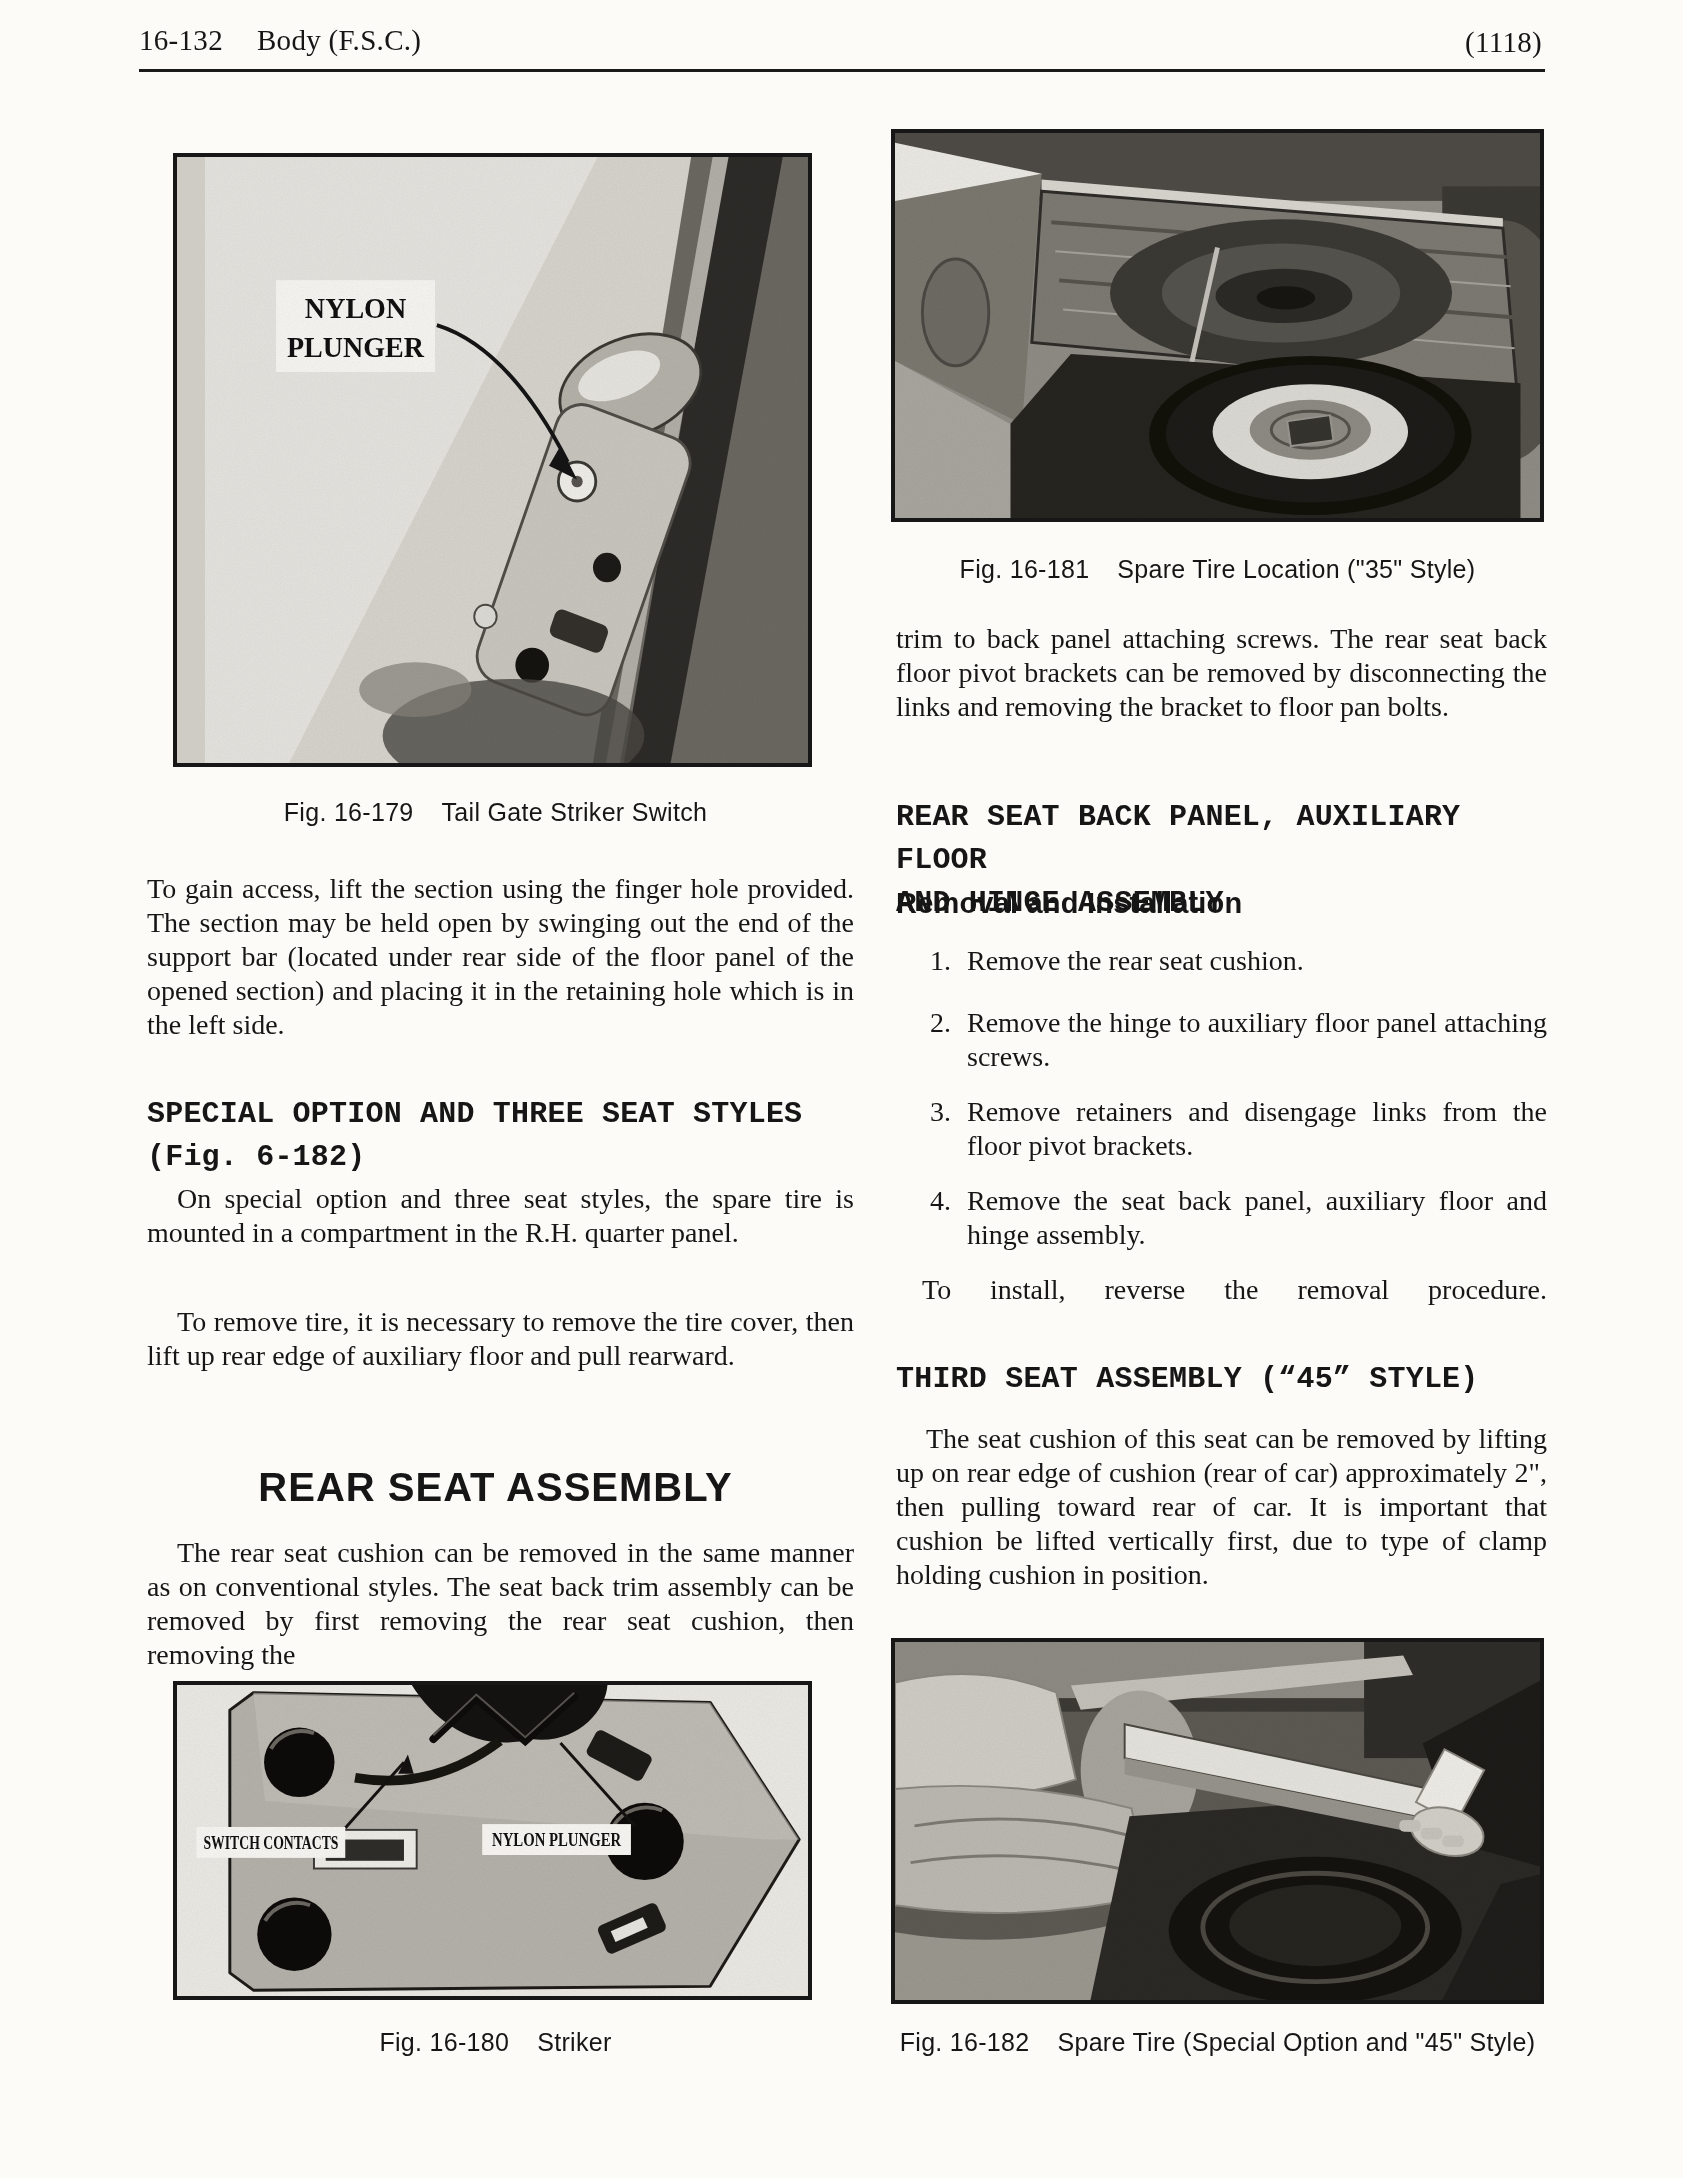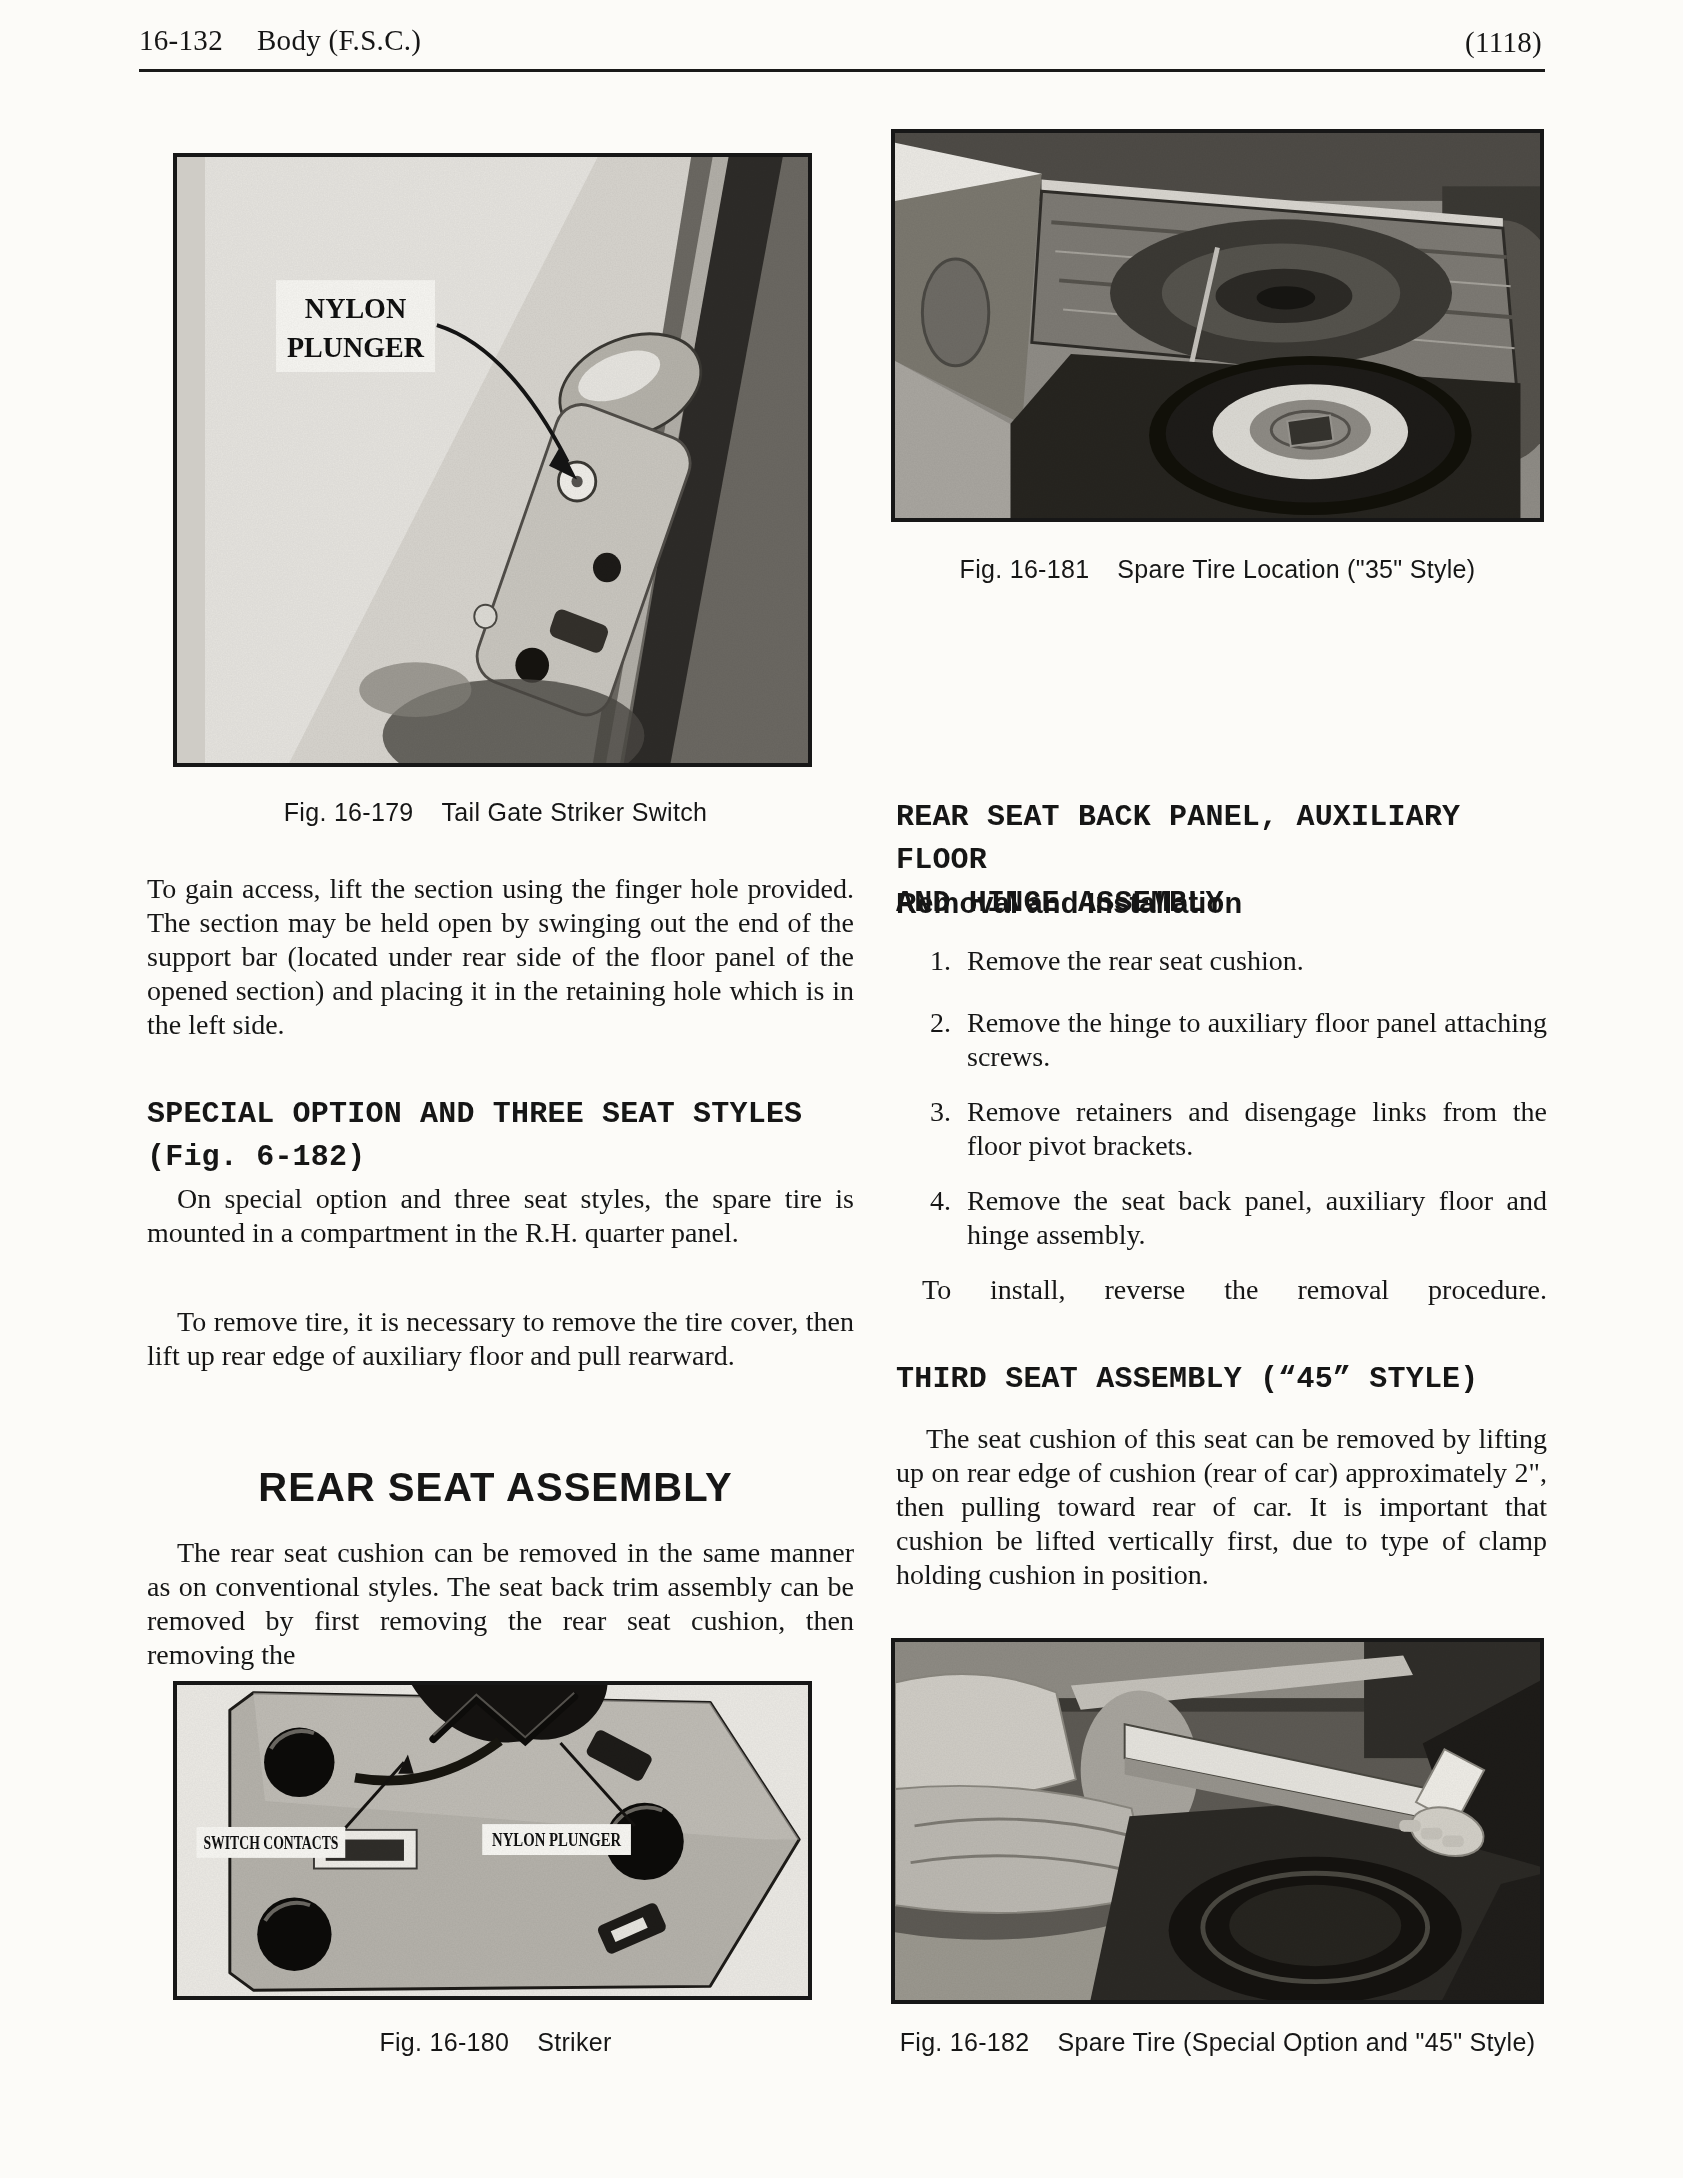--- a/index.html
+++ b/index.html
@@ -203,20 +203,21 @@
       </g>
       <polygon points="0,235 118,300 118,397 0,397" fill="#a9a6a0"></polygon>
       <rect width="660" height="397" filter="url(#g181)" opacity=".2" style="mix-blend-mode:multiply"></rect>
     </svg>
   </div>
 
   <div class="abs caption" style="left:891px;top:555px;width:653px;">
     <span class="cap-id">Fig. 16-181</span><span>Spare Tire Location ("35" Style)</span>
   </div>
 
+  <div class="abs body-text" style="left:896px;top:622px;width:651px;">trim to back panel attaching screws. The rear seat back floor pivot brackets can be removed by disconnecting the links and removing the bracket to floor pan bolts.</div>
 
   <div class="abs heading" style="left:896px;top:796px;width:651px;">REAR SEAT BACK PANEL, AUXILIARY FLOOR
 AND HINGE ASSEMBLY</div>
 
   <div class="abs subheading" style="left:896px;top:887px;width:651px;">Removal and Installation</div>
 
   <div class="abs step" style="left:896px;top:944px;width:651px;">
     <span class="num">1.</span>
     <span>Remove the rear seat cushion.</span>
   </div>

